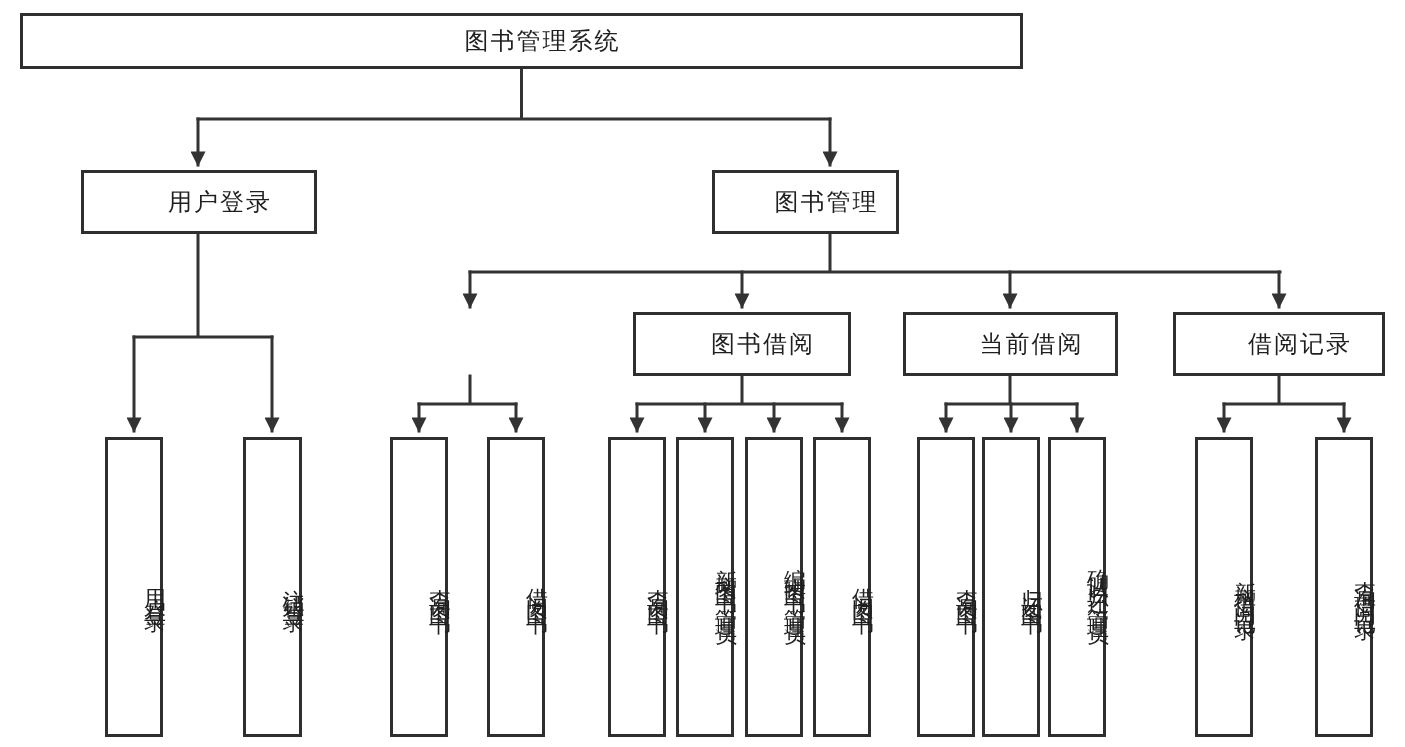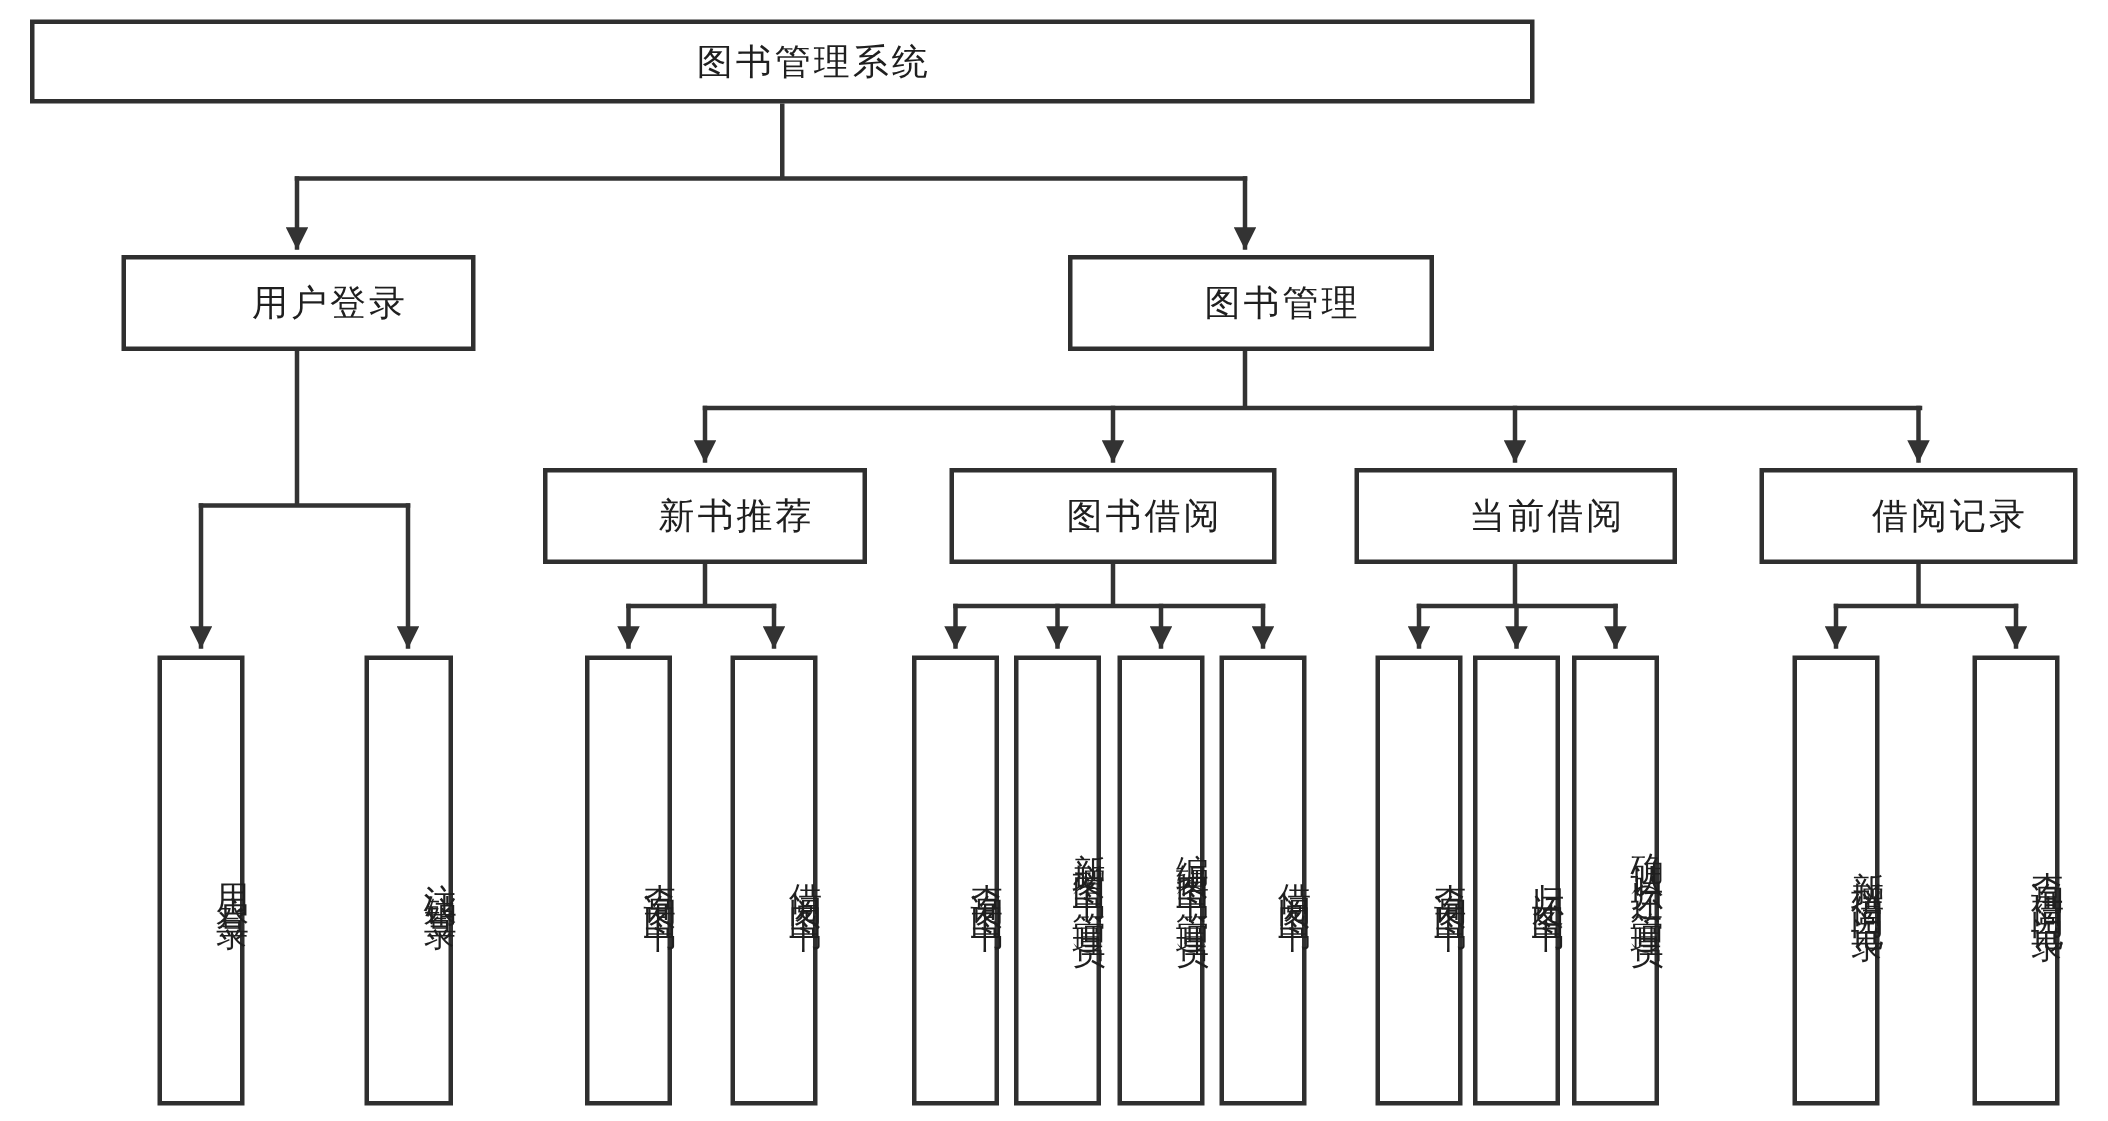--- a/index.html
+++ b/index.html
@@ -97,27 +97,24 @@
     </g>
   </svg>
 
   <div class="box h" style="left:20px; top:13px; width:1003px; height:56px">
     <span class="lbl">图书管理系统</span>
   </div>
 
   <div class="box h" style="left:81px; top:170px; width:236px; height:64px">
     <span class="lbl">用户登录</span>
   </div>
-  <div class="box h" style="left:712px; top:170px; width:244px; height:64px">
+  <div class="box h" style="left:712px; top:170px; width:187px; height:64px">
     <span class="lbl">图书管理</span>
   </div>
 
-  <div class="box h" style="left:362px; top:312px; width:216px; height:64px">
-    <span class="lbl">新书推荐</span>
-  </div>
   <div class="box h" style="left:633px; top:312px; width:218px; height:64px">
     <span class="lbl">图书借阅</span>
   </div>
   <div class="box h" style="left:903px; top:312px; width:215px; height:64px">
     <span class="lbl">当前借阅</span>
   </div>
   <div class="box h" style="left:1173px; top:312px; width:212px; height:64px">
     <span class="lbl">借阅记录</span>
   </div>
 

